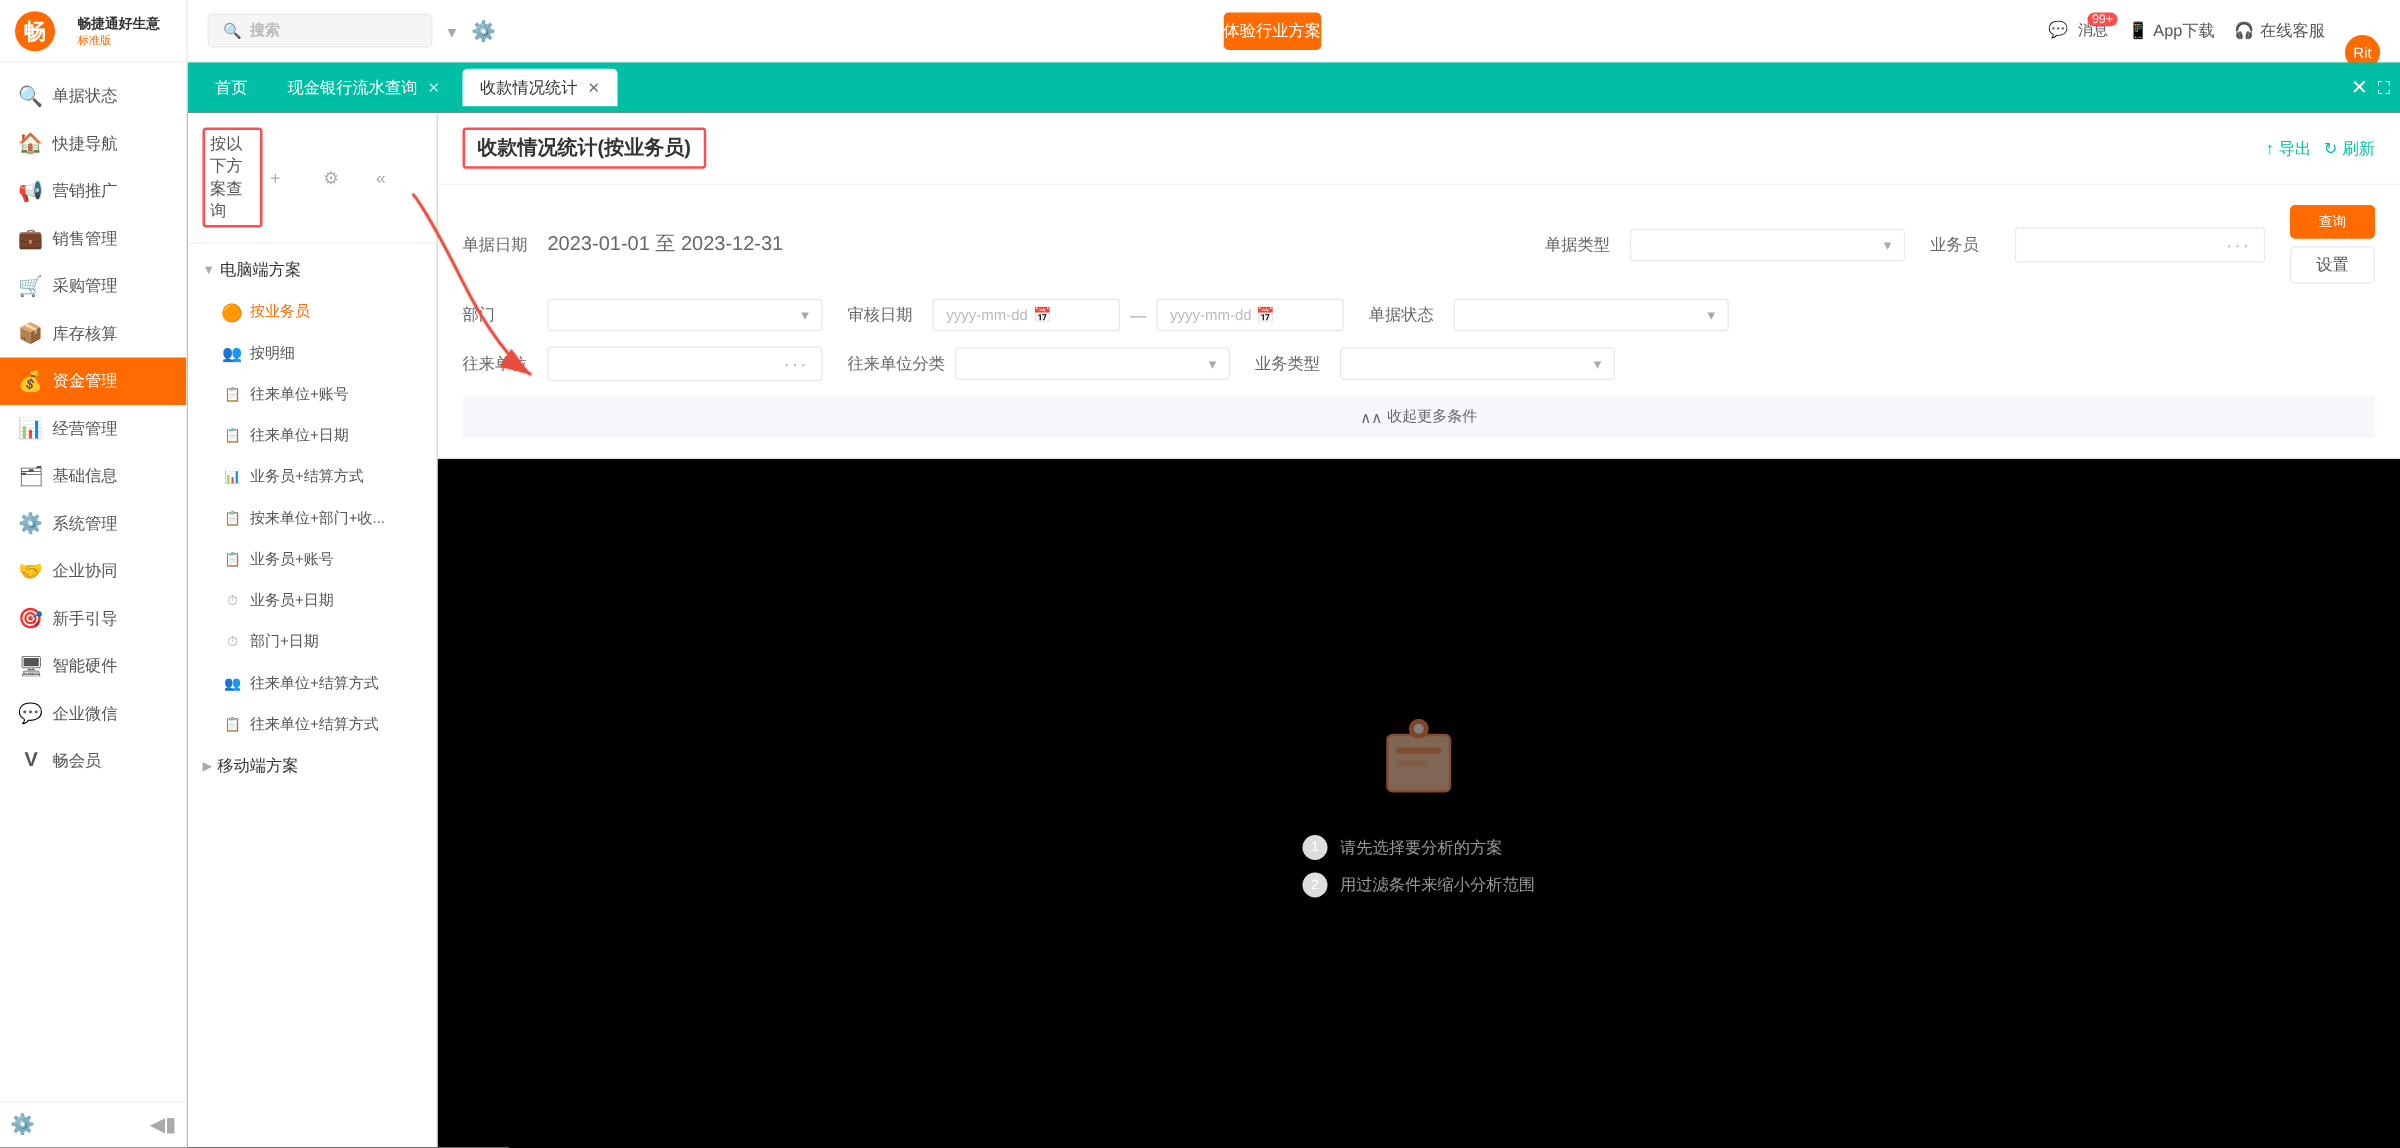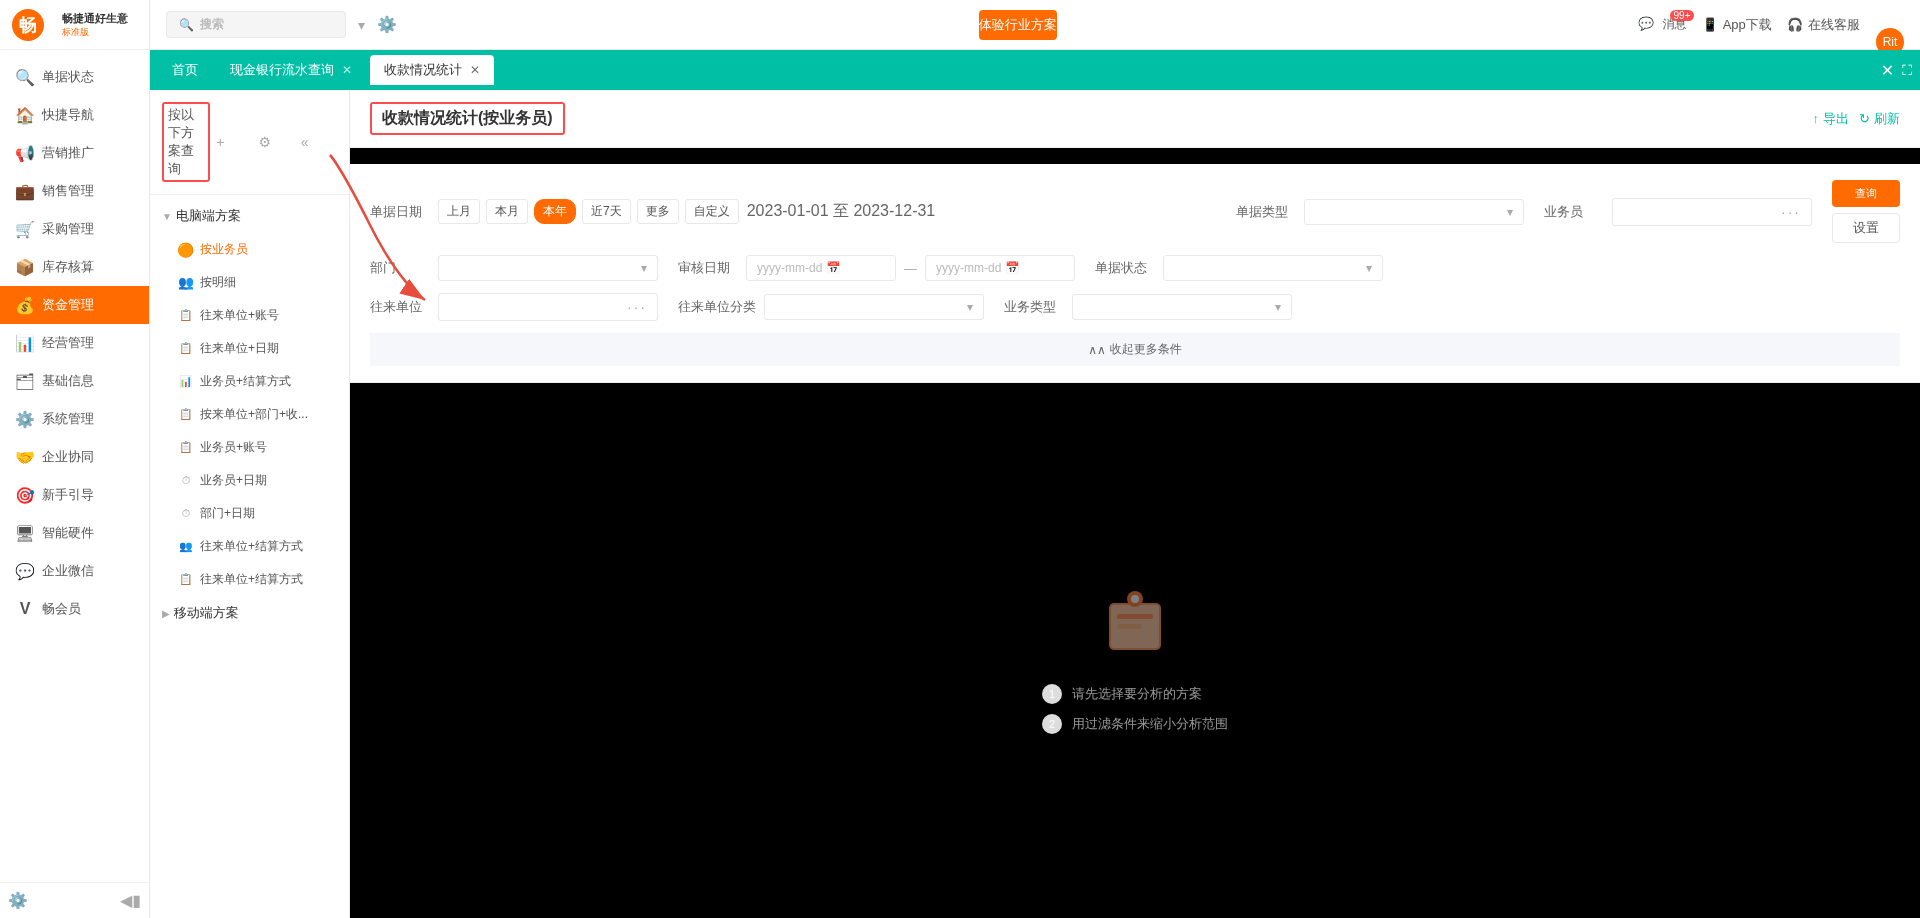--- a/index.html
+++ b/index.html
@@ -52,21 +52,21 @@
     .scheme-panel-header .icon-btn { color: #aaa; cursor: pointer; font-size: 14px; }
     .scheme-list { flex: 1; overflow-y: auto; padding: 4px 0; }
     .scheme-group { }
     .scheme-group-title { display: flex; align-items: center; padding: 8px 12px; font-size: 13px; color: #333; cursor: pointer; gap: 4px; }
     .scheme-group-title .arrow { font-size: 10px; color: #aaa; }
     .scheme-item { display: flex; align-items: center; padding: 8px 12px 8px 28px; font-size: 12px; color: #555; cursor: pointer; gap: 6px; }
     .scheme-item.active { color: #ff6b00; }
     .scheme-item .item-icon { width: 16px; height: 16px; display: flex; align-items: center; justify-content: center; font-size: 13px; }
 
     
-    .filter-panel { flex: 1; display: flex; flex-direction: column; gap: 16px; }
+    .filter-panel { flex: 1; display: flex; flex-direction: column; }
     .page-header { background: #fff; padding: 12px 20px; display: flex; align-items: center; justify-content: space-between; border-bottom: 1px solid #f0f0f0; }
     .page-title-box { border: 2px solid #ff4d4f; padding: 4px 10px; border-radius: 2px; }
     .page-title { font-size: 16px; font-weight: 600; color: #333; }
     .page-header-actions { display: flex; gap: 10px; align-items: center; }
     .action-btn { display: flex; align-items: center; gap: 4px; color: #00bfa5; font-size: 13px; cursor: pointer; }
     
     .filter-section { background: #fff; padding: 16px 20px; border-bottom: 1px solid #f0f0f0; }
     .filter-row { display: flex; align-items: center; margin-bottom: 12px; gap: 20px; flex-wrap: wrap; }
     .filter-item { display: flex; align-items: center; gap: 8px; }
     .filter-label { color: #666; font-size: 13px; white-space: nowrap; min-width: 60px; }
@@ -316,28 +316,20 @@
               <span>刷新</span>
             </div>
           </div>
         </div>
 
         <div class="filter-section">
 
           <div class="filter-row">
             <div class="filter-item">
               <span class="filter-label">单据日期</span>
-              <div class="filter-date-group">
-                <button class="date-btn">上月</button>
-                <button class="date-btn">本月</button>
-                <button class="date-btn active">本年</button>
-                <button class="date-btn">近7天</button>
-                <button class="date-btn">更多</button>
-                <button class="date-btn">自定义</button>
-              </div>
               <span class="date-range">2023-01-01 至 2023-12-31</span>
             </div>
             <div class="filter-item" style="margin-left:auto;">
               <span class="filter-label">单据类型</span>
               <div class="filter-select" style="width:220px;">
                 <span style="color:#ccc;">&nbsp;</span>
                 <span class="chevron">▾</span>
               </div>
             </div>
             <div class="filter-item">

